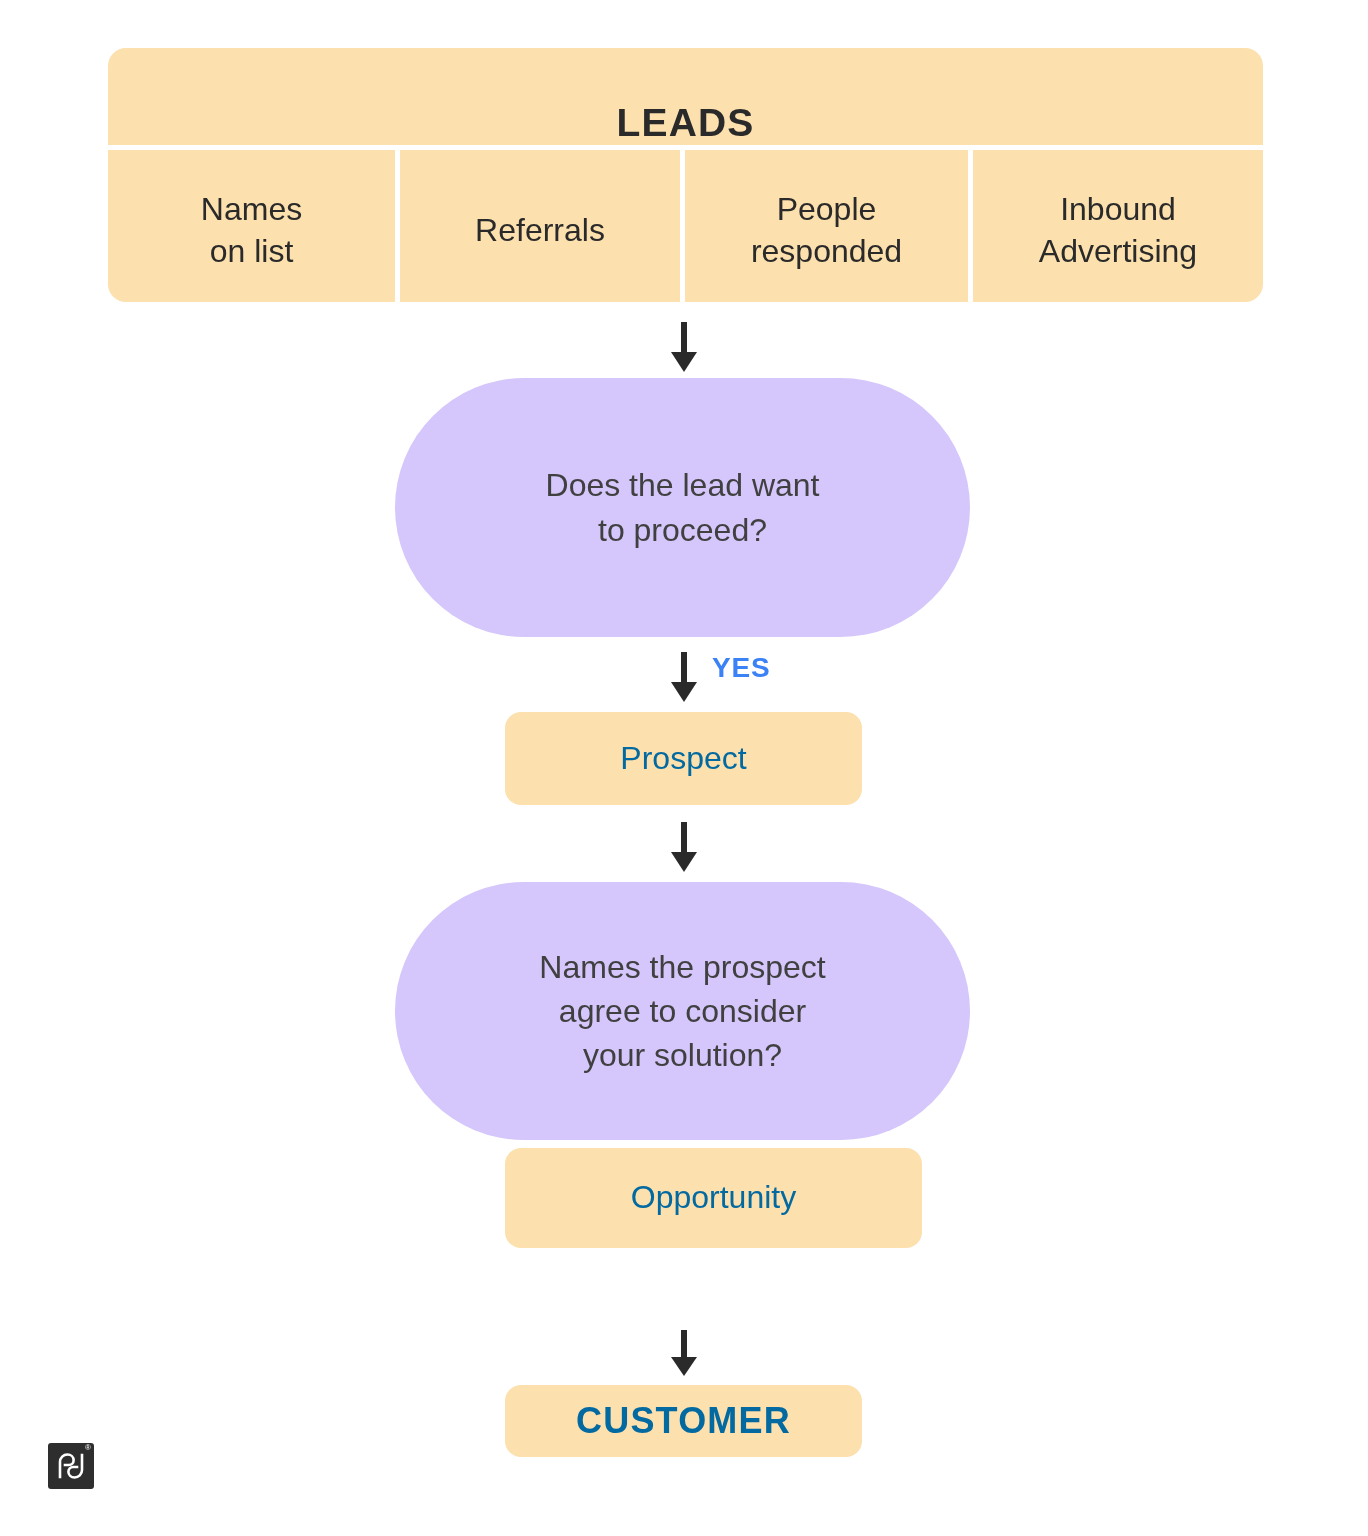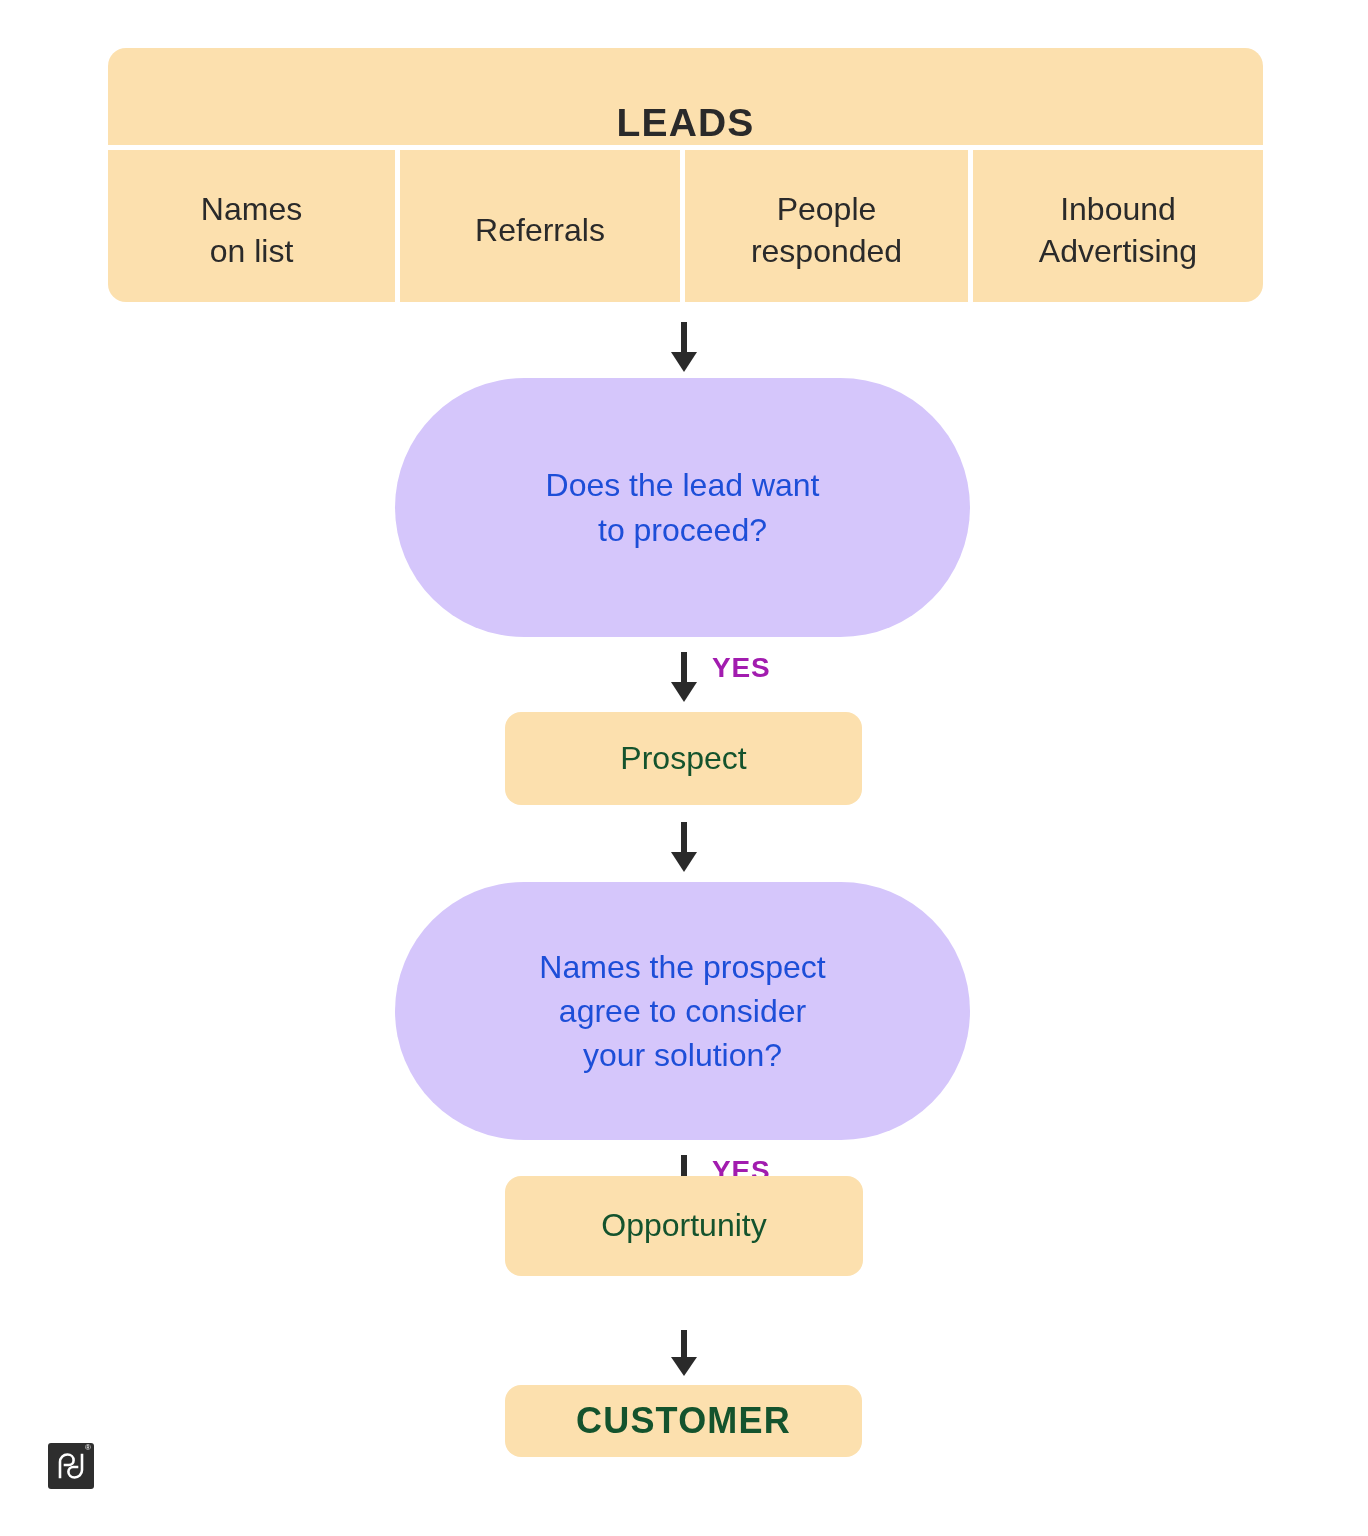--- a/index.html
+++ b/index.html
@@ -94,57 +94,57 @@
     background: #D5C6FB;
     border-radius: 130px;
     display: flex;
     align-items: center;
     justify-content: center;
     text-align: center;
   }
   .node-pill .node-text {
     font-size: 32px;
     line-height: 1.38;
-    color: #1d4ed8;
+    color: #404040;
     white-space: pre-line;
     padding: 0 40px;
   }
 
   .node-box {
     position: absolute;
     background: #FCE0AE;
     border-radius: 16px;
     display: flex;
     align-items: center;
     justify-content: center;
     text-align: center;
   }
   .node-box .node-text {
     font-size: 32px;
     line-height: 1.3;
-    color: #14532d;
+    color: #0369a1;
   }
   .node-box.emphasis .node-text {
     font-weight: bold;
     font-size: 36px;
     letter-spacing: 1.2px;
   }
 
   
   .arrow {
     position: absolute;
     display: flex;
     align-items: flex-start;
   }
   .arrow svg { display: block; }
   .arrow-label {
     font-size: 28px;
     font-weight: bold;
     letter-spacing: 0.8px;
-    color: #a21caf;
+    color: #3b82f6;
     margin-left: 12px;
     line-height: 1;
     align-self: flex-start;
     margin-top: 2px;
   }
 
   
   .logo {
     position: absolute;
     left: 48px;
@@ -244,21 +244,21 @@
   </div>
 
   <div class="arrow" style="left:668px; top:1155px;">
     <svg width="32" height="52" viewBox="0 0 32 52" aria-hidden="true">
       <rect x="13" y="0" width="6" height="32" fill="#2A2A2A"></rect>
       <polygon points="3,30 29,30 16,50" fill="#2A2A2A"></polygon>
     </svg>
     <span class="arrow-label">YES</span>
   </div>
 
-  <div class="node-box" style="left:505px; top:1176px; width:358px; height:100px;">
+  <div class="node-box" style="left:505px; top:1148px; width:417px; height:100px;">
     <span class="node-text">Opportunity</span>
   </div>
 
   <div class="arrow" style="left:668px; top:1330px;">
     <svg width="32" height="48" viewBox="0 0 32 48" aria-hidden="true">
       <rect x="13" y="0" width="6" height="29" fill="#2A2A2A"></rect>
       <polygon points="3,27 29,27 16,46" fill="#2A2A2A"></polygon>
     </svg>
     <span class="arrow-label"></span>
   </div>

